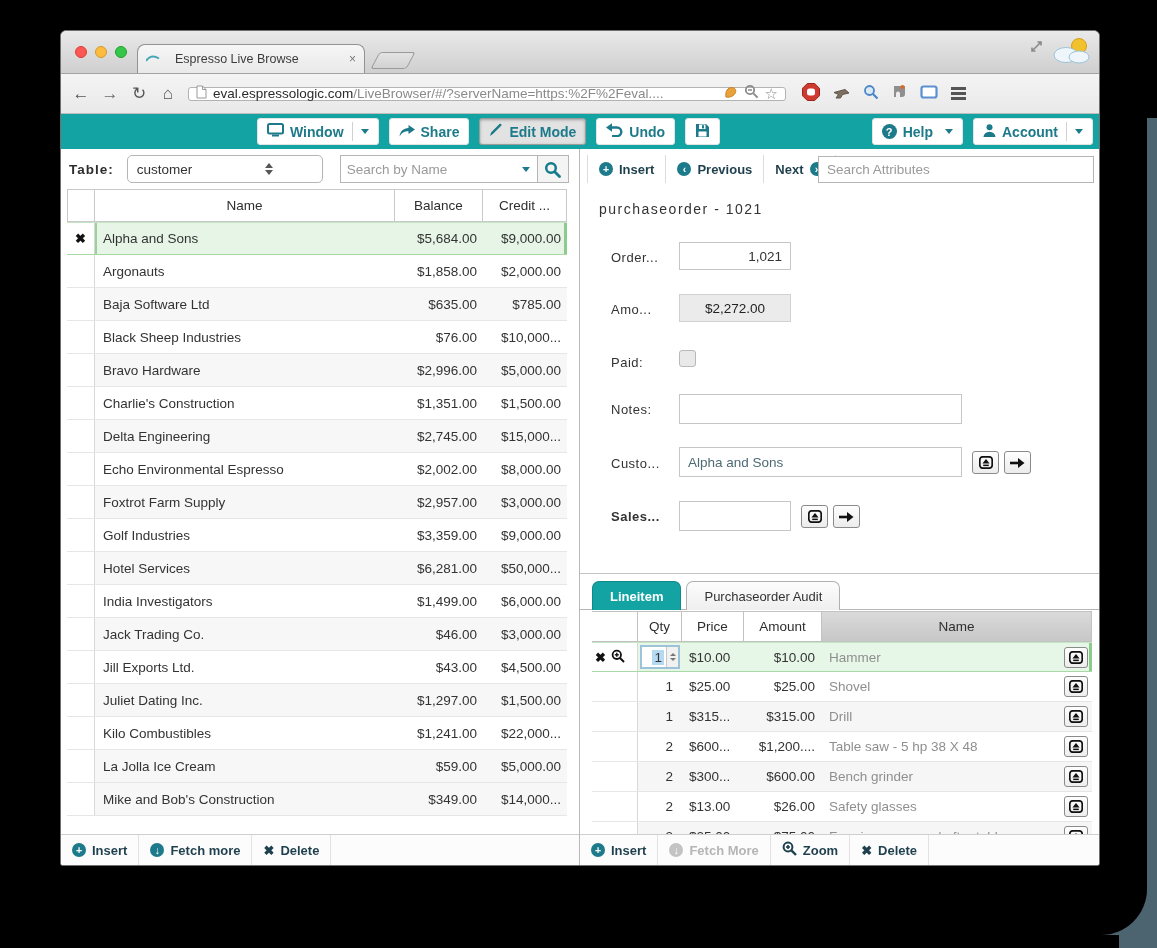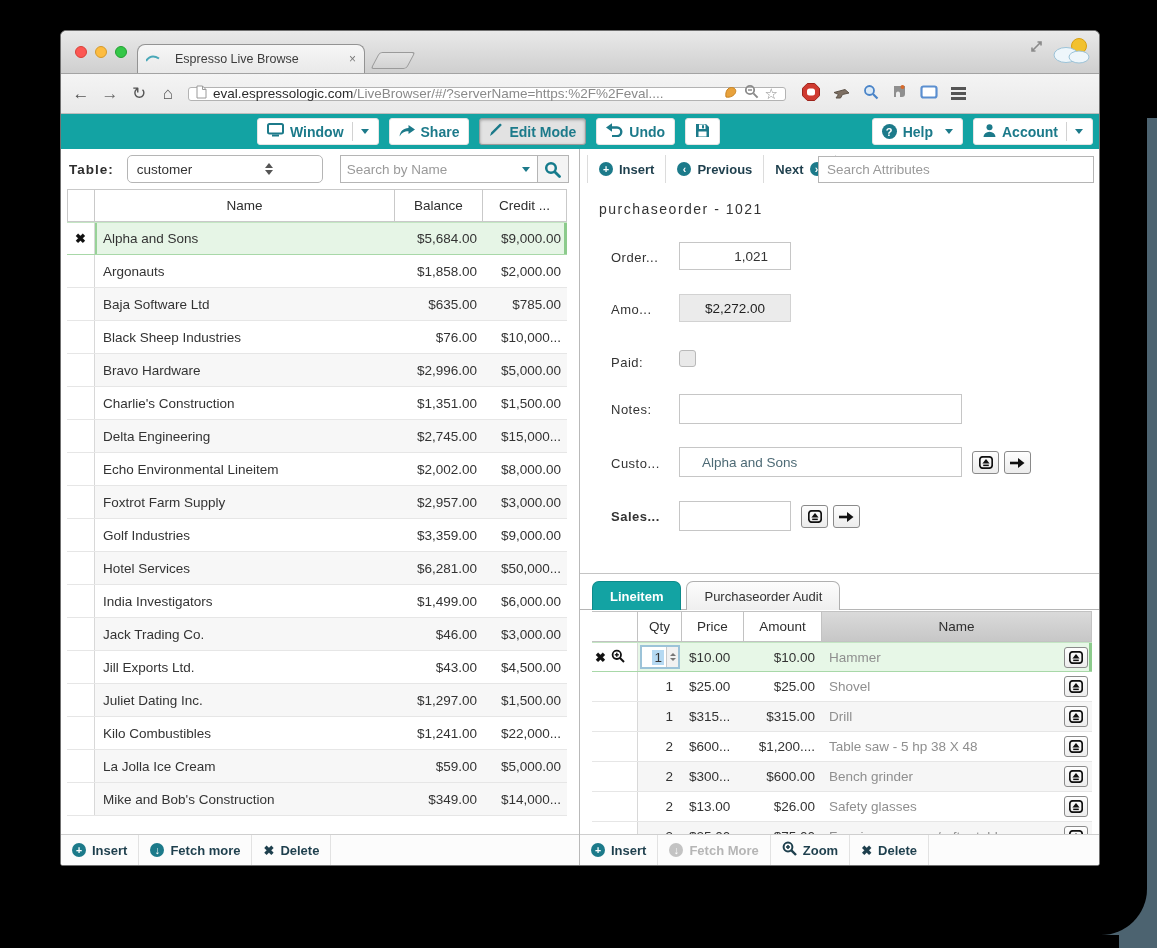--- a/index.html
+++ b/index.html
@@ -111,21 +111,21 @@
 
   
   .rp-controls{position:absolute;top:0;left:0;right:0;height:40px;display:flex;align-items:center;padding-left:7px;}
   .rp-controls .bar-btn{height:28px;border-right:1px solid #dcdcdc;}
   .rp-controls .bar-btn:first-child{border-left:1px solid #dcdcdc;}
   .attr-search{position:absolute;right:5px;top:7px;width:276px;height:27px;border:1px solid #b5b5b5;padding:0 8px;font-size:13.5px;font-family:"Liberation Sans",sans-serif;box-sizing:border-box;outline:none;color:#333;}
   .attr-search::placeholder{color:#9a9a9a;}
   .rp-title{position:absolute;top:52px;left:19px;font-size:14px;color:#333;letter-spacing:1.5px;}
 
   .fld-label{position:absolute;left:19px;font-size:13px;color:#333;letter-spacing:.5px;margin-left:12px;}
-  .fld-input{position:absolute;border:1px solid #c6c6c6;font-size:13.5px;font-family:"Liberation Sans",sans-serif;color:#333;padding:0 22px;box-sizing:border-box;outline:none;}
+  .fld-input{position:absolute;border:1px solid #c6c6c6;font-size:13.5px;font-family:"Liberation Sans",sans-serif;color:#333;padding:0 8px;box-sizing:border-box;outline:none;}
   .fld-ro{position:absolute;background:#ebebeb;border:1px solid #d2d2d2;display:flex;align-items:center;justify-content:center;font-size:13.5px;color:#222;box-sizing:border-box;}
   .checkbox{position:absolute;width:17px;height:17px;background:#e9e9e9;border:1px solid #b9b9b9;border-radius:3px;box-sizing:border-box;}
   .mini-btn{position:absolute;width:27px;height:23px;border:1px solid #8a8a8a;border-radius:3px;background:linear-gradient(#fefefe,#ececec);display:flex;align-items:center;justify-content:center;box-sizing:border-box;}
 
   .rp-divider{position:absolute;top:424px;left:0;right:0;border-top:1px solid #c4c4c4;}
   .tabs{position:absolute;top:430px;left:0;right:0;height:31px;display:flex;align-items:flex-end;gap:5px;padding-left:12px;border-bottom:1px solid #b5b5b5;box-sizing:border-box;}
   .tab-item{height:28px;padding:0 17px;display:flex;align-items:center;border:1px solid #b0b0b0;border-bottom:none;border-radius:7px 7px 0 0;background:linear-gradient(#fdfdfd,#efefef);font-size:13px;color:#333;position:relative;top:1px;}
   .tab-item.active{background:#13a3a3;border-color:#0d8b8b;color:#fff;font-weight:bold;}
 
   .li-table{position:absolute;top:462px;left:12px;width:500px;bottom:30px;overflow:hidden;}
@@ -369,21 +369,21 @@
               <div class="c-credit cell">$1,500.00</div>
             </div>
             <div class="cust-row even">
               <div class="c-gutter"></div>
               <div class="c-name cell">Delta Engineering</div>
               <div class="c-bal cell">$2,745.00</div>
               <div class="c-credit cell">$15,000...</div>
             </div>
             <div class="cust-row">
               <div class="c-gutter"></div>
-              <div class="c-name cell">Echo Environmental Lineitem</div>
+              <div class="c-name cell">Echo Environmental Espresso</div>
               <div class="c-bal cell">$2,002.00</div>
               <div class="c-credit cell">$8,000.00</div>
             </div>
             <div class="cust-row even">
               <div class="c-gutter"></div>
               <div class="c-name cell">Foxtrot Farm Supply</div>
               <div class="c-bal cell">$2,957.00</div>
               <div class="c-credit cell">$3,000.00</div>
             </div>
             <div class="cust-row">

